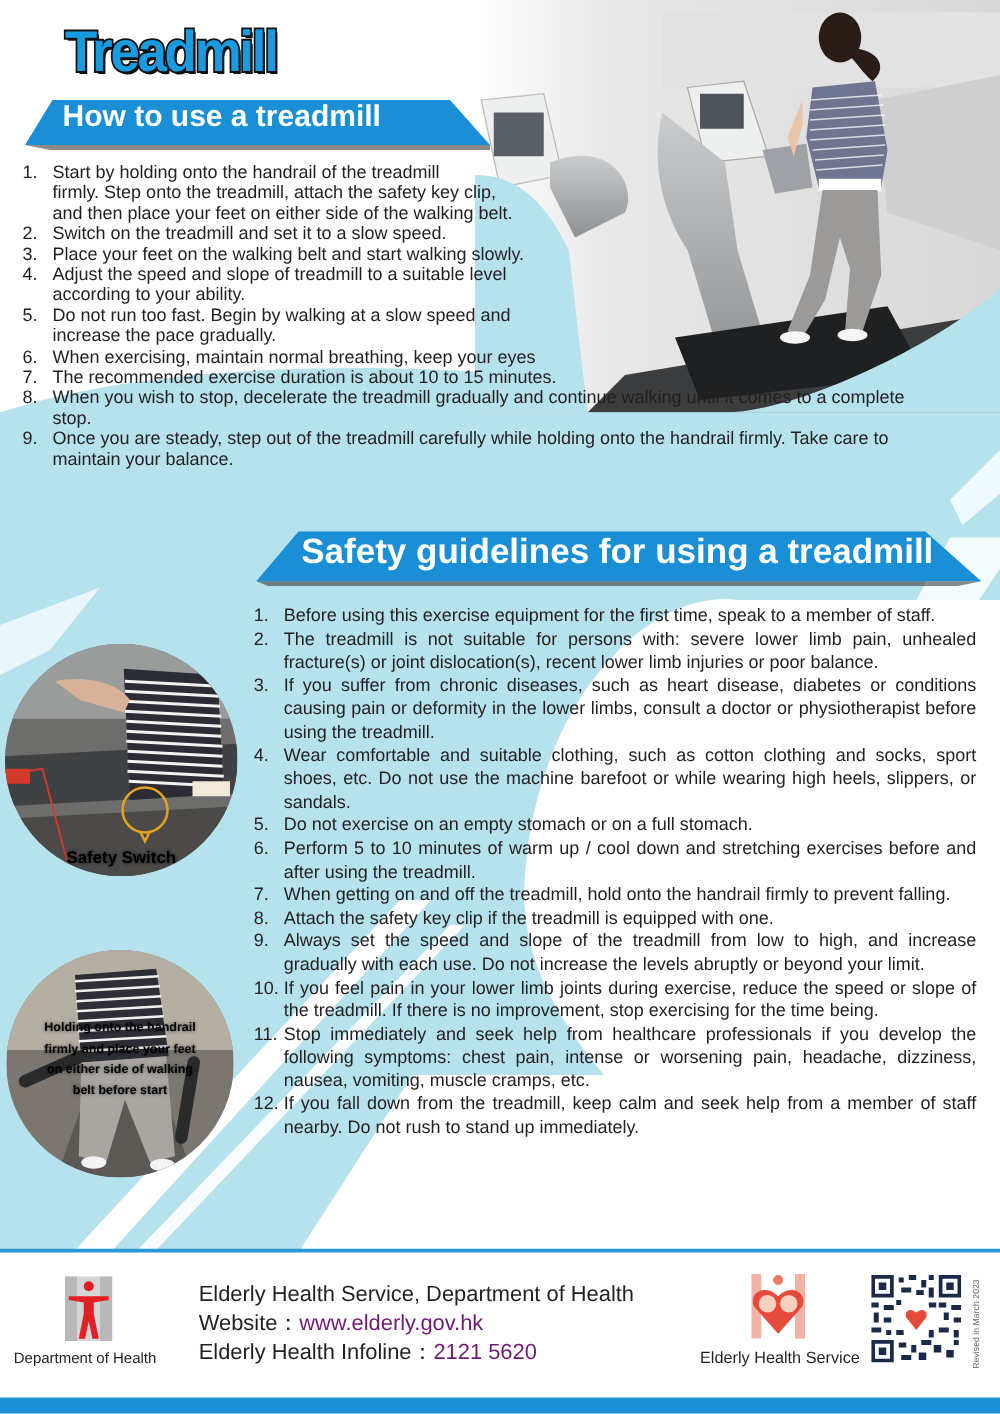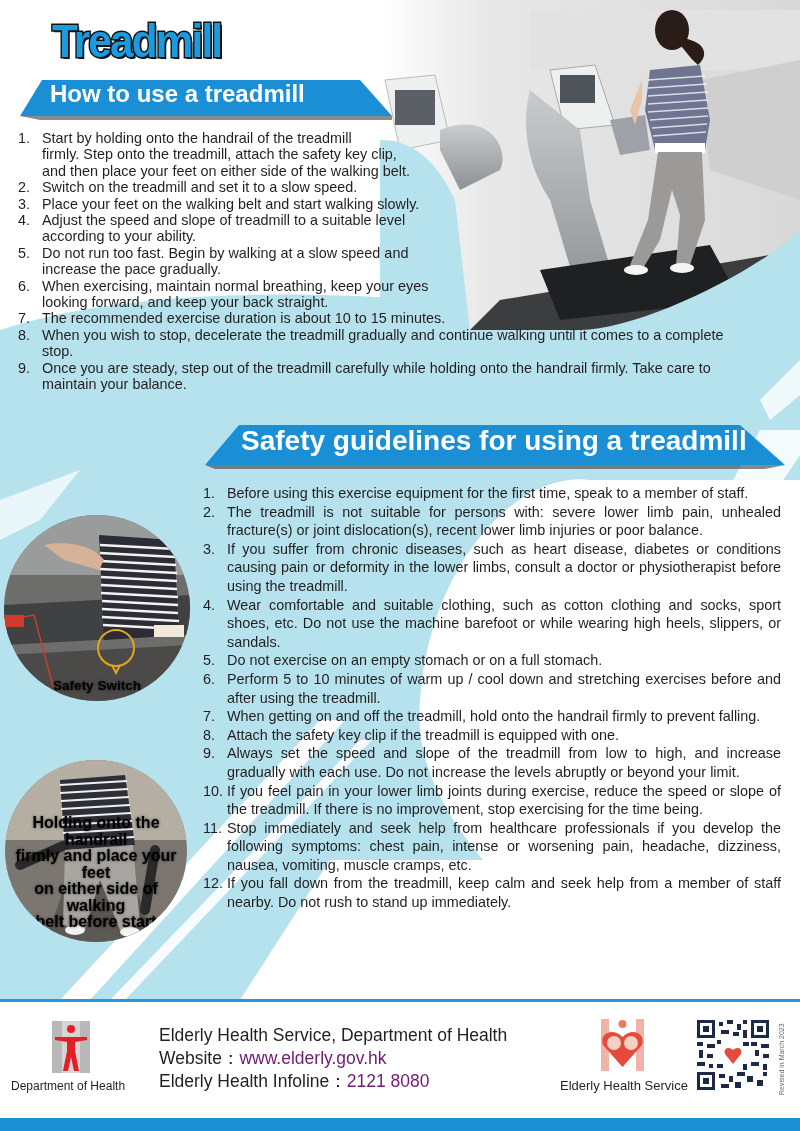--- a/index.html
+++ b/index.html
@@ -56,21 +56,21 @@
   }
   .circle svg { display: block; }
   .circle-1 { left: 4px; top: 515px; width: 186px; height: 186px; }
   .circle-2 { left: 5px; top: 760px; width: 182px; height: 182px; }
   .circle .cap {
     position: absolute; left: 0; right: 0; text-align: center;
     color: #000000; font-weight: bold; font-size: 13px; line-height: 17px;
     text-shadow: 0 0 3px rgba(0,0,0,0.6);
   }
   .circle-1 .cap { top: 162px; font-size: 13.5px; }
-  .circle-2 .cap { top: 55px; font-size: 16px; line-height: 16.5px; }
+  .circle-2 .cap { top: 55px; font-size: 10px; line-height: 16.5px; }
 
   .footer-line { position: absolute; left: 0; top: 999px; width: 800px; height: 3px; background: #2a97d5; }
   .footer-bar { position: absolute; left: 0; top: 1118px; width: 800px; height: 13px; background: #1d8fd4; }
 
   .doh-logo { position: absolute; left: 52px; top: 1021px; width: 38px; height: 52px; }
   .doh-label { position: absolute; left: 11px; top: 1079px; font-size: 12px; }
 
   .contact { position: absolute; left: 159px; top: 1024px; font-size: 17.5px; line-height: 23px; }
   .contact .link { color: #701a75; }
 
@@ -187,21 +187,21 @@
   <li>
       <span class="num">4.</span>
       <span class="txt"><span>Adjust the speed and slope of treadmill to a suitable level</span><br><span>according to your ability.</span></span>
     </li>
   <li>
       <span class="num">5.</span>
       <span class="txt"><span>Do not run too fast. Begin by walking at a slow speed and</span><br><span>increase the pace gradually.</span></span>
     </li>
   <li>
       <span class="num">6.</span>
-      <span class="txt"><span>When exercising, maintain normal breathing, keep your eyes</span><br><span>looking forward, and keep your back straight.</span></span>
+      <span class="txt"><span>When exercising, maintain normal breathing, keep your eyes</span><br></span>
     </li>
   <li>
       <span class="num">7.</span>
       <span class="txt">The recommended exercise duration is about 10 to 15 minutes.</span>
     </li>
   <li>
       <span class="num">8.</span>
       <span class="txt"><span>When you wish to stop, decelerate the treadmill gradually and continue walking until it comes to a complete</span><br><span>stop.</span></span>
     </li>
   <li>
@@ -336,21 +336,21 @@
   <rect x="28" y="0" width="10" height="52" fill="#b8b8b8"></rect>
   <rect x="10" y="0" width="18" height="52" fill="#d5d5d5"></rect>
   <circle cx="19" cy="8" r="4" fill="#e31e24"></circle>
   <path d="M3 16 L 35 16 L 35 19 L 23 21 L 23 30 L 27 50 L 22 50 L 19 36 L 16 50 L 11 50 L 15 30 L 15 21 L 3 19 Z" fill="#e31e24"></path>
 </svg>
 <div class="doh-label">Department of Health</div>
 
 <div class="contact">
   <div>Elderly Health Service, Department of Health</div>
   <div><span>Website：</span><span class="link">www.elderly.gov.hk</span></div>
-  <div><span>Elderly Health Infoline：</span><span class="link">2121 8080</span></div>
+  <div><span>Elderly Health Infoline：</span><span class="link">2121 5620</span></div>
 </div>
 
 <svg class="ehs-logo" viewBox="0 0 43 52">
   <rect x="0" y="0" width="8" height="52" fill="#f2b3a6"></rect>
   <rect x="35" y="0" width="8" height="52" fill="#f2b3a6"></rect>
   <circle cx="21.5" cy="5" r="4" fill="#ec7a63"></circle>
   <path d="M21.5 48 L 2 26 C -2 14, 12 8, 21.5 18 C 31 8, 45 14, 41 26 Z" fill="#e64a3b"></path>
   <circle cx="13" cy="24" r="7" fill="#f6d0c0"></circle>
   <circle cx="30" cy="24" r="7" fill="#f6d0c0"></circle>
 </svg>

